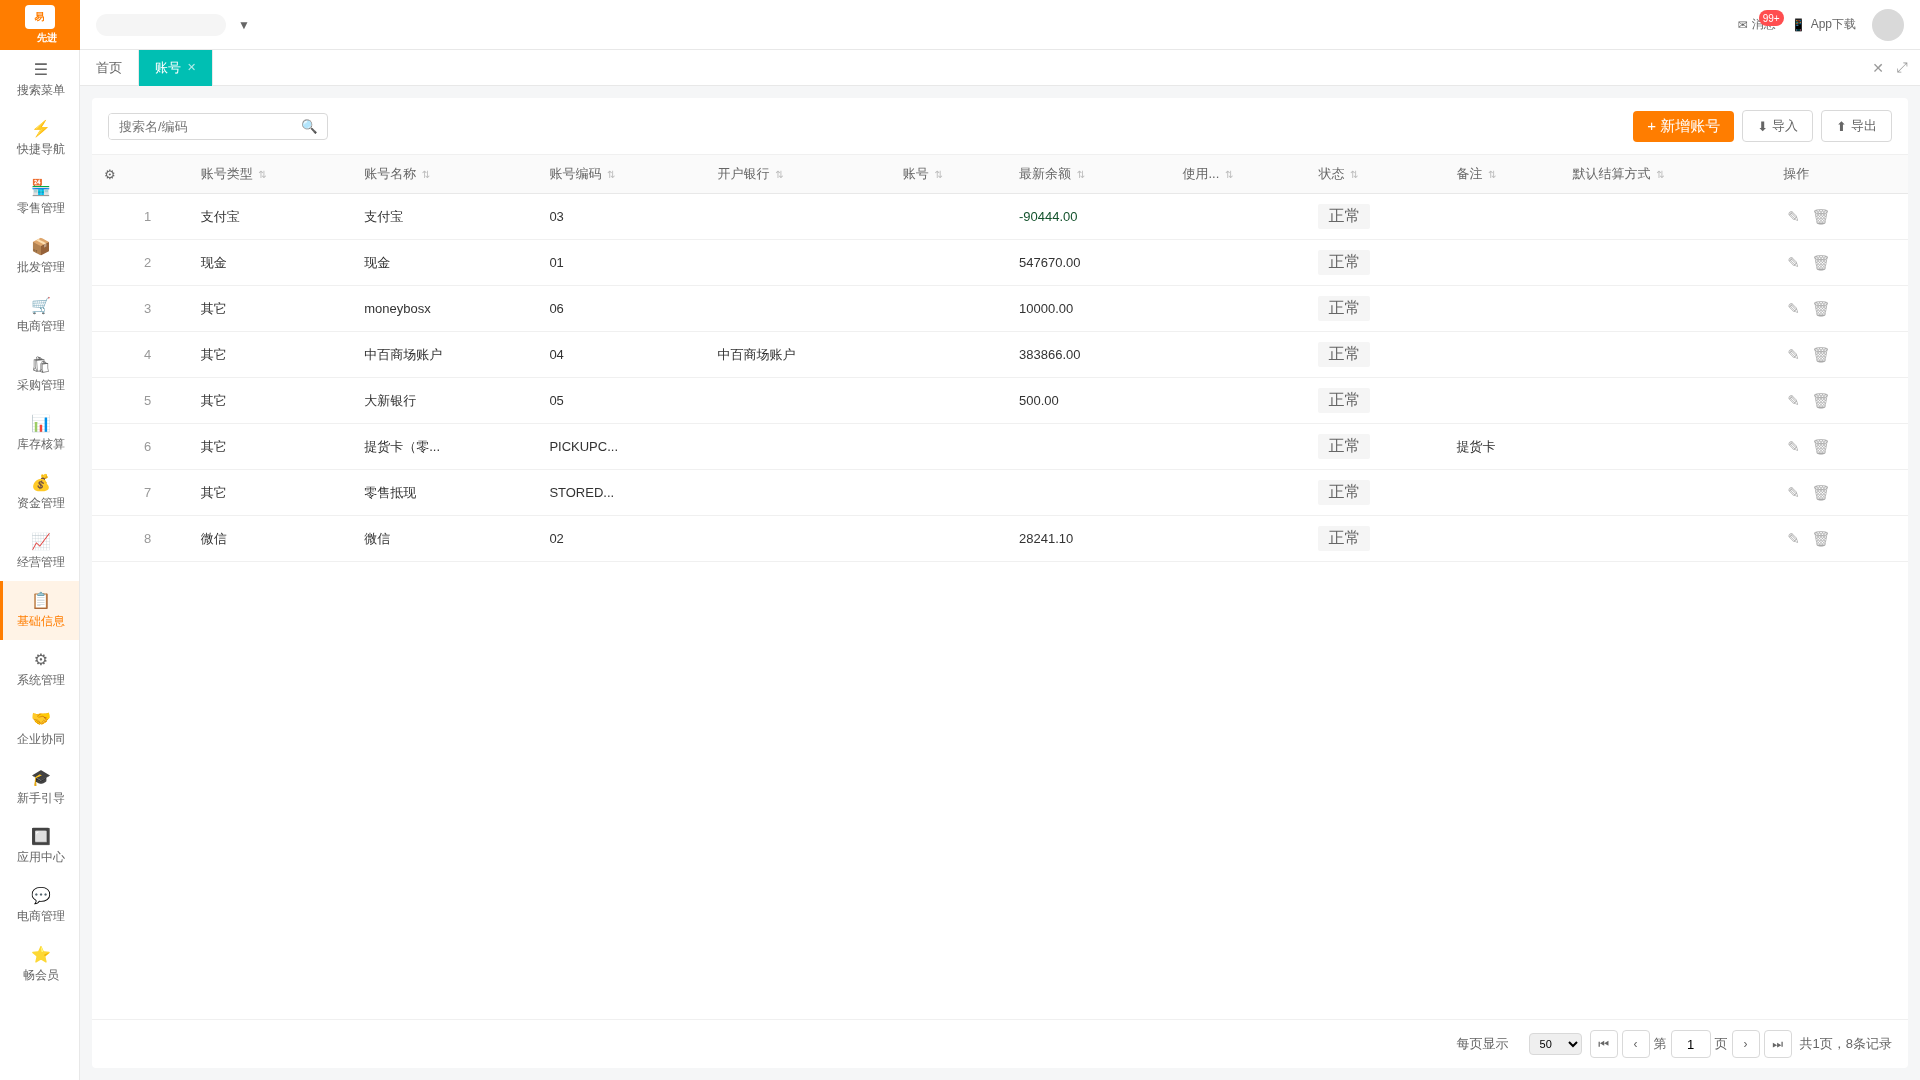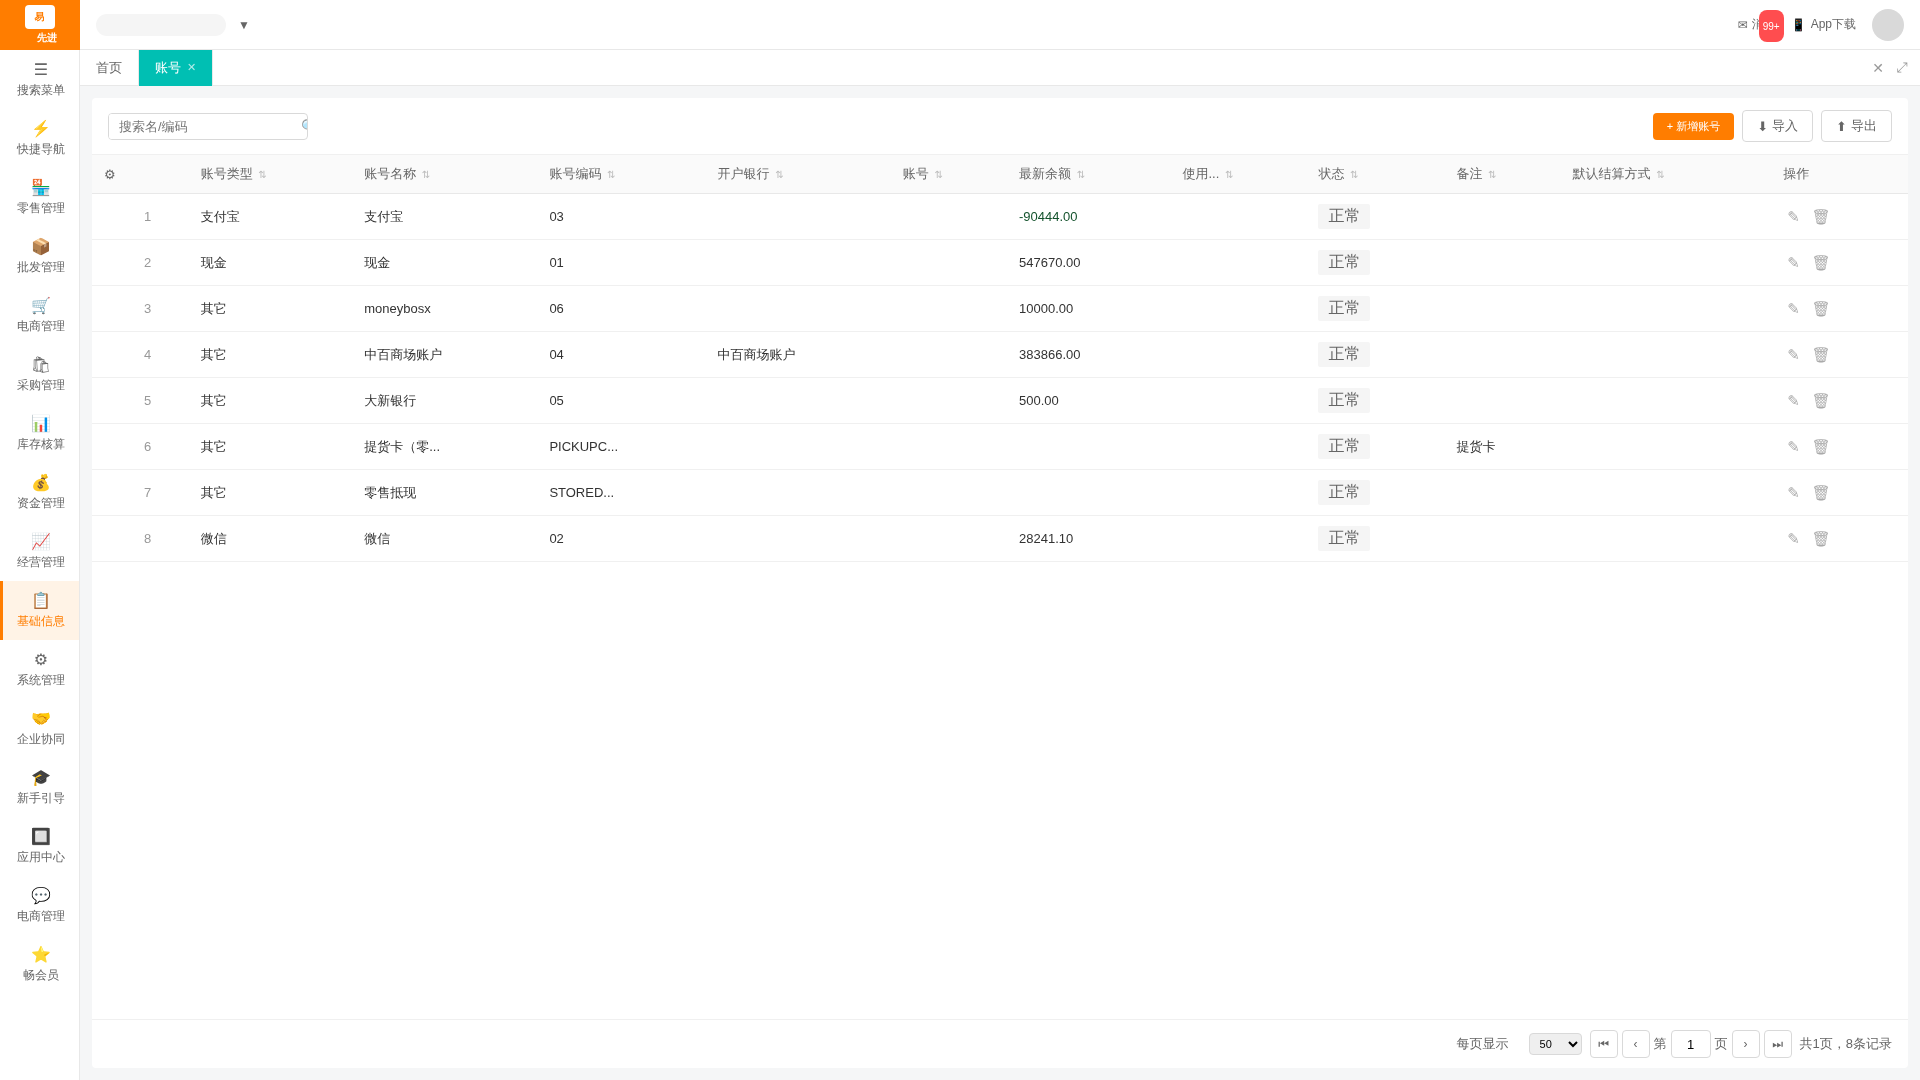--- a/index.html
+++ b/index.html
@@ -124,21 +124,21 @@
       font-size: 12px;
       position: relative;
     }
     .badge {
       background: #ff4d4f;
       color: #fff;
       font-size: 10px;
       border-radius: 8px;
       padding: 0 4px;
       min-width: 16px;
-      height: 32px;
+      height: 16px;
       display: flex;
       align-items: center;
       justify-content: center;
       position: absolute;
       top: -6px;
       right: -8px;
     }
     .header-app {
       display: flex;
       align-items: center;
@@ -228,21 +228,21 @@
       justify-content: space-between;
       padding: 12px 16px;
       border-bottom: 1px solid #f0f0f0;
     }
     .search-box {
       display: flex;
       align-items: flex-start;
       border: 1px solid #d9d9d9;
       border-radius: 4px;
       overflow: hidden;
-      width: 200px;
+      width: 220px;
       gap: 14px;
     }
     .search-box input {
       border: none;
       outline: none;
       padding: 5px 10px;
       font-size: 13px;
       width: 170px;
       color: #999;
     }
@@ -258,21 +258,21 @@
       align-items: center;
       gap: 8px;
     }
     .btn-primary {
       background: #ff7d00;
       color: #fff;
       border: none;
       border-radius: 4px;
       padding: 6px 14px;
       cursor: pointer;
-      font-size: 11px;
+      font-size: 15px;
       display: flex;
       align-items: center;
       gap: 4px;
     }
     .btn-default {
       background: #fff;
       color: #666;
       border: 1px solid #d9d9d9;
       border-radius: 4px;
       padding: 6px 14px;

